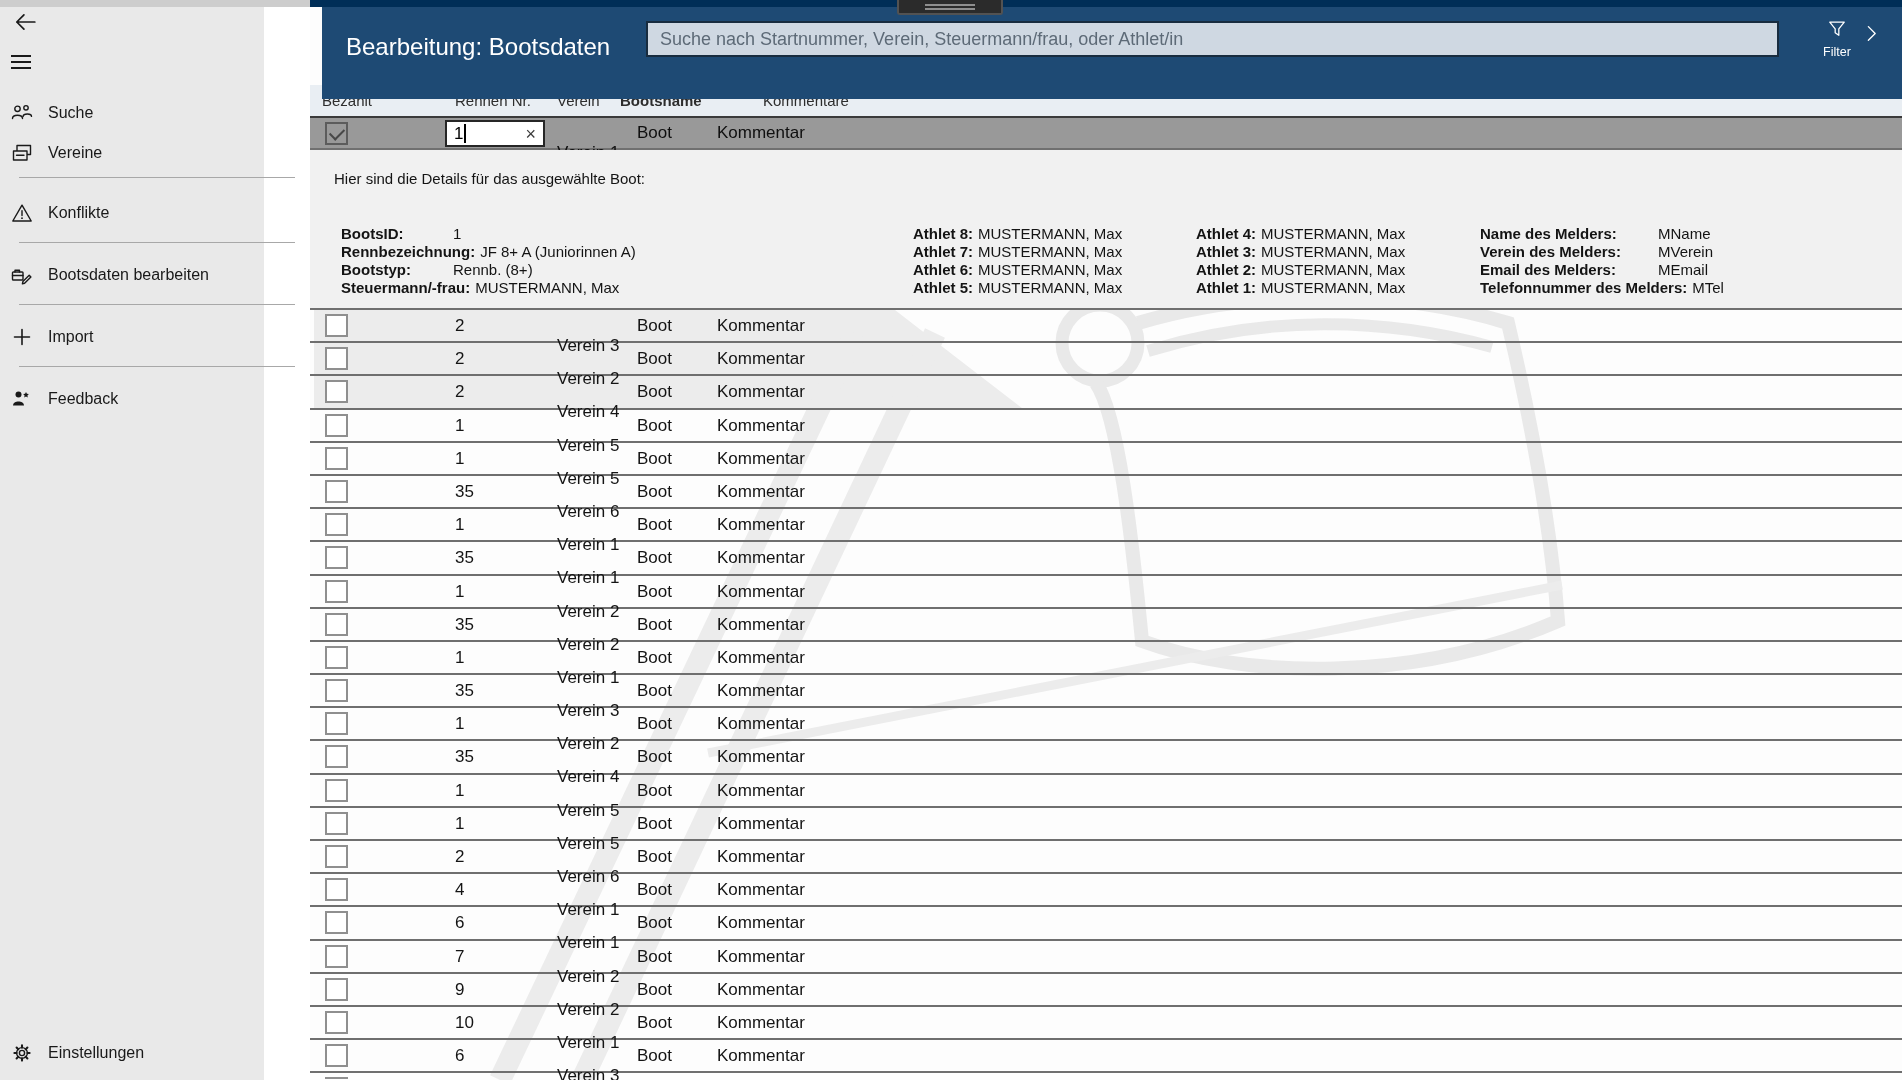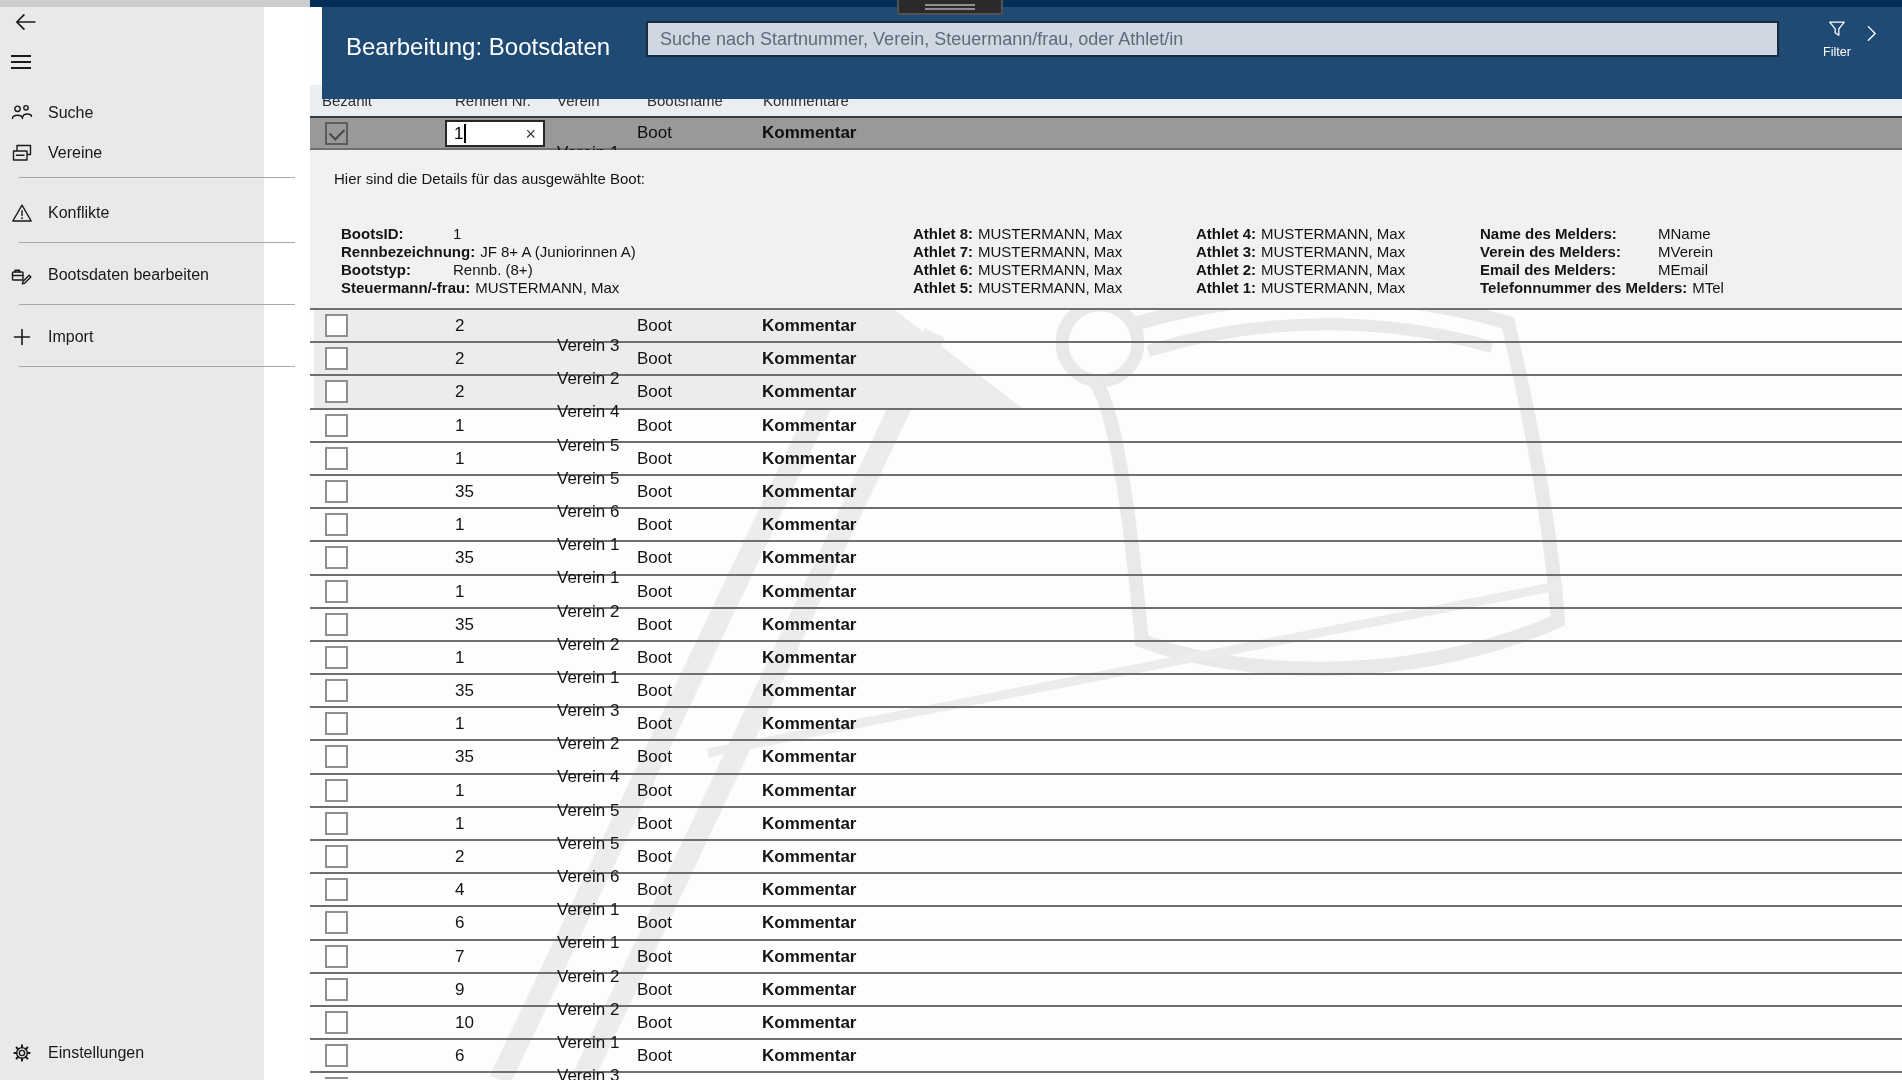--- a/index.html
+++ b/index.html
@@ -42,33 +42,33 @@
   .hd-chevron { position:absolute; left:1540px; top:16px; width:20px; height:22px; cursor:pointer; }
 
   
   .watermark { position:absolute; left:0; top:85px; width:1592px; height:995px; z-index:0; pointer-events:none; }
 
   
   .colheads { position:absolute; left:0; top:85px; width:1592px; height:33px; background:#e9eef3;
     border-bottom:2px solid #3a3a3a; z-index:2; }
   .colheads span { position:absolute; top:0; line-height:31px; font-size:15px; color:#2d2d2d; }
   .ch-bezahlt { left:12px; } .ch-nr { left:145px; } .ch-verein { left:247px; }
-  .ch-boot { left:337px; } .ch-komm { left:433px;margin-left:20px; }
+  .ch-boot { left:310px;font-weight:bold; } .ch-komm { left:433px;margin-left:20px; }
 
   .selrow { position:absolute; left:0; top:118px; width:1592px; height:32px; background:#999999;
     border-bottom:2px solid #707070; z-index:2; }
   .selrow .cell { position:absolute; top:0; line-height:30px; font-size:17px; color:#0f0f0f; white-space:nowrap; }
   .cb { position:absolute; left:15px; top:4px; width:23px; height:23px; border:2px solid #5c5c5c; cursor:pointer; }
   .cb.checked::after { content:""; position:absolute; left:3px; top:4px; width:12px; height:7px;
     border-left:2px solid #474747; border-bottom:2px solid #474747; transform:rotate(-45deg); }
   .sel-input { position:absolute; left:135px; top:2px; width:100px; height:27px; background:#fff;
     border:2px solid #262626; display:flex; align-items:center; padding:0 7px; font-size:17px; color:#000; cursor:text; }
   .caret { display:inline-block; width:1.5px; height:19px; background:#000; margin-left:1px; }
   .clear-x { margin-left:auto; font-size:18px; color:#3c3c3c; line-height:1; cursor:pointer; }
-  .c-verein { left:247px;margin-top:20px; } .c-boot { left:327px; } .c-komm { left:452px;font-weight:bold; } .c-nr { left:145px; }
+  .c-verein { left:247px;margin-top:20px; } .c-boot { left:327px; } .c-komm { left:407px; } .c-nr { left:145px; }
 
   
   .details { position:absolute; left:0; top:150px; width:1592px; height:160px; background:#f1f1f1;
     border-bottom:2px solid #707070; z-index:2; }
   .details-intro { position:absolute; left:24px; top:20px; font-size:15px; color:#141414; }
   .dgroup { position:absolute; top:75px; }
   .dgroup[data-group="0"] { left:31px; }  .dgroup[data-group="1"] { left:603px; }
   .dgroup[data-group="2"] { left:886px; } .dgroup[data-group="3"] { left:1170px; }
   .dline { display:flex; line-height:18px; font-size:15px; color:#141414; white-space:nowrap; }
   .dlabel { font-weight:bold; padding-right:5px; }
@@ -139,20 +139,28 @@
           <span class="nav-label">Bootsdaten bearbeiten</span>
         </div>
         <div class="nav-divider"></div>
         <div class="nav-item">
           <span class="nav-icon"><svg class="ico" viewBox="0 0 22 22" style="stroke-width:1.6">
               <path d="M11,3.5 V18.5 M3.5,11 H18.5"></path>
             </svg></span>
           <span class="nav-label">Import</span>
         </div>
         <div class="nav-divider"></div>
+        <div class="nav-item">
+          <span class="nav-icon"><svg class="ico" viewBox="0 0 22 22">
+              <circle cx="7.5" cy="6.5" r="3" fill="#1a1a1a" stroke="none"></circle>
+              <path d="M2,17.5 c0,-5.5 11,-5.5 11,0 Z" fill="#1a1a1a" stroke="none"></path>
+              <path d="M15,4 l0.9,1.8 2,0.3 -1.5,1.4 0.4,2 -1.8,-1 -1.8,1 0.4,-2 -1.5,-1.4 2,-0.3 Z" fill="#1a1a1a" stroke="none"></path>
+            </svg></span>
+          <span class="nav-label">Feedback</span>
+        </div>
       </nav>
     <div class="settings-item">
       <span class="nav-icon">
         <svg class="ico" viewBox="0 0 22 22">
           <circle cx="11" cy="11" r="5.4"></circle>
             <circle cx="11" cy="11" r="2.6"></circle>
           <g stroke-width="2.1">
             <path d="M16.4,11 h2.2 M3.4,11 h2.2 M11,3.4 v2.2 M11,16.4 v2.2"></path>
             <path d="M14.8,7.2 l1.6,-1.6 M5.6,16.4 l1.6,-1.6 M14.8,14.8 l1.6,1.6 M5.6,5.6 l1.6,1.6"></path>
           </g>

